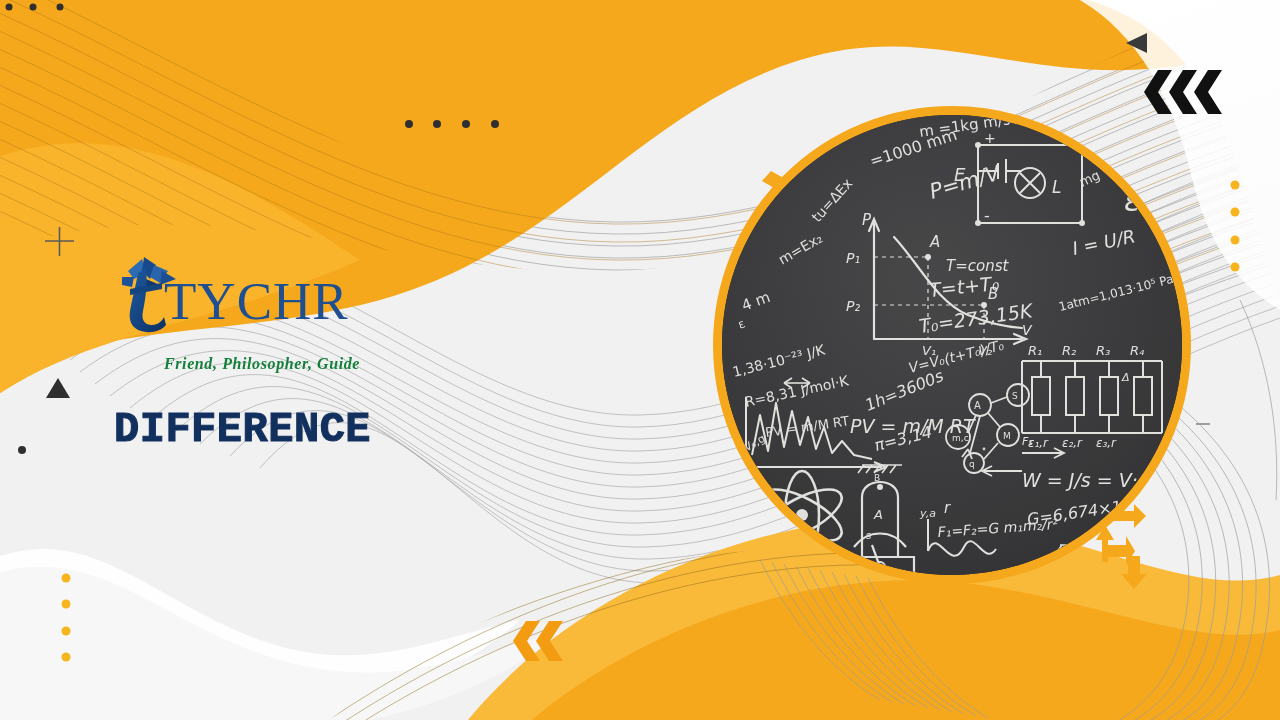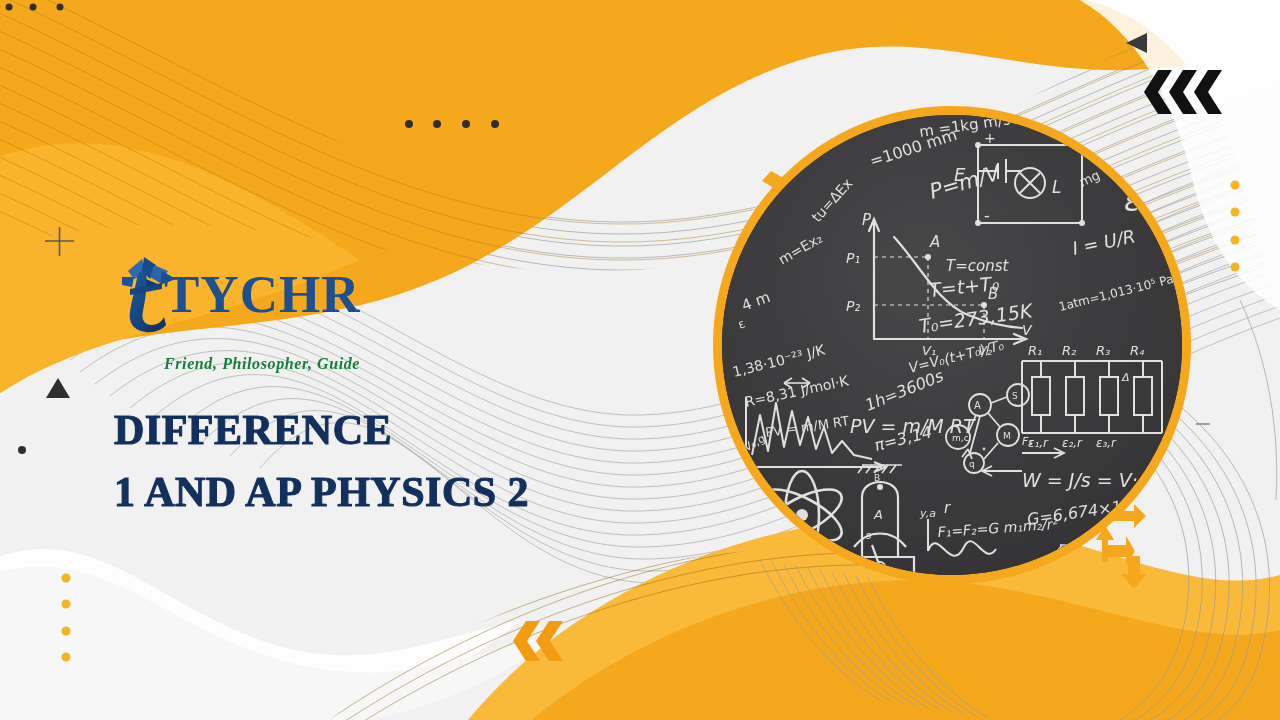--- a/index.html
+++ b/index.html
@@ -10,36 +10,36 @@
   }
   #stage{position:relative;width:1280px;height:720px;overflow:hidden;background:#f1f1f1;}
 
   
   .bg-layer{position:absolute;inset:0;width:1280px;height:720px;pointer-events:none;}
 
   
   .logo-wrap{position:absolute;left:116px;top:255px;width:270px;height:95px;}
   .logo-mark{position:absolute;left:0;top:0;width:66px;height:78px;}
   .logo-word{
-    position:absolute;left:48px;top:13px;
+    position:absolute;left:48px;top:20px;
     font-family:"Liberation Serif", serif;
-    font-size:53px;font-weight:700;letter-spacing:1px;
+    font-size:53px;font-weight:400;letter-spacing:1px;
     color:#1d4f91;line-height:1;
   }
   .logo-tag{
     position:absolute;left:48px;top:60px;
     font-family:"Liberation Serif", serif;
     font-style:italic;font-size:16px;font-weight:700;
     color:#15803d;letter-spacing:.6px;white-space:nowrap;margin-top:40px;
   }
 
   
   .headline{
     position:absolute;left:114px;top:372px;width:610px;
-    font-family:Liberation Serif, serif;
+    font-family:Liberation Mono, monospace;
     font-weight:700;
     font-size:42px;
     line-height:1.47;
     letter-spacing:.5px;
     color:#12305e;
     text-transform:uppercase;
     -webkit-text-stroke:1.1px #12305e;
   }
   .headline span{display:block;}
 
@@ -496,16 +496,15 @@
       <path d="M30,14 C32,30 29,46 27,56 C25,64 28,70 36,70 C42,70 46,66 48,62 L50,70
                C46,75 38,78 30,77 C18,76 12,68 14,56 C16,44 20,30 22,18 Z" fill="url(#lg2)"></path>
       <path d="M14,34 L46,28 L46,34 L14,40 Z" fill="#14457f"></path>
     </svg>
     <div class="logo-word">TYCHR</div>
     <div class="logo-tag">Friend, Philosopher, Guide</div>
   </div>
 
   <h1 class="headline">
     <span>DIFFERENCE</span>
-    <span>1 AND AP PHYSICS 2</span>
   </h1>
 
 </div>
 
 </body></html>

